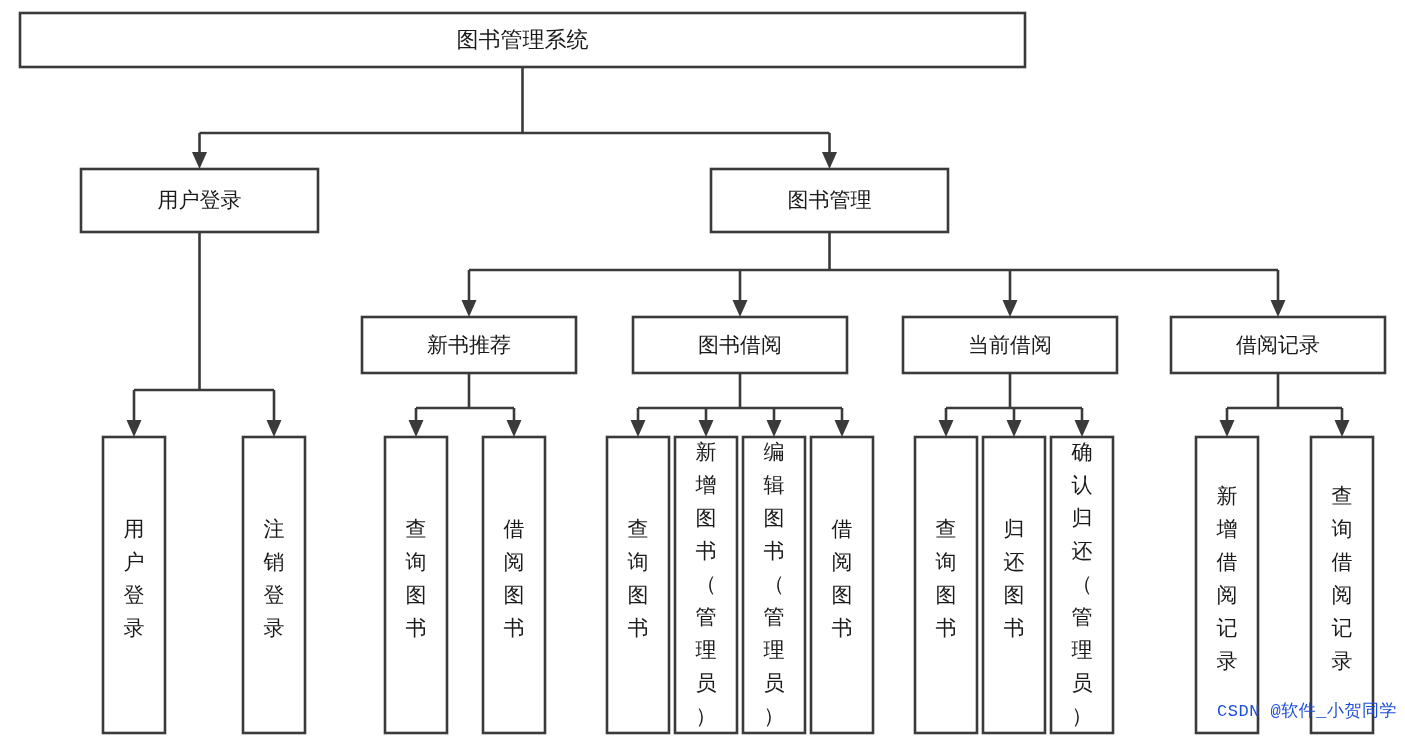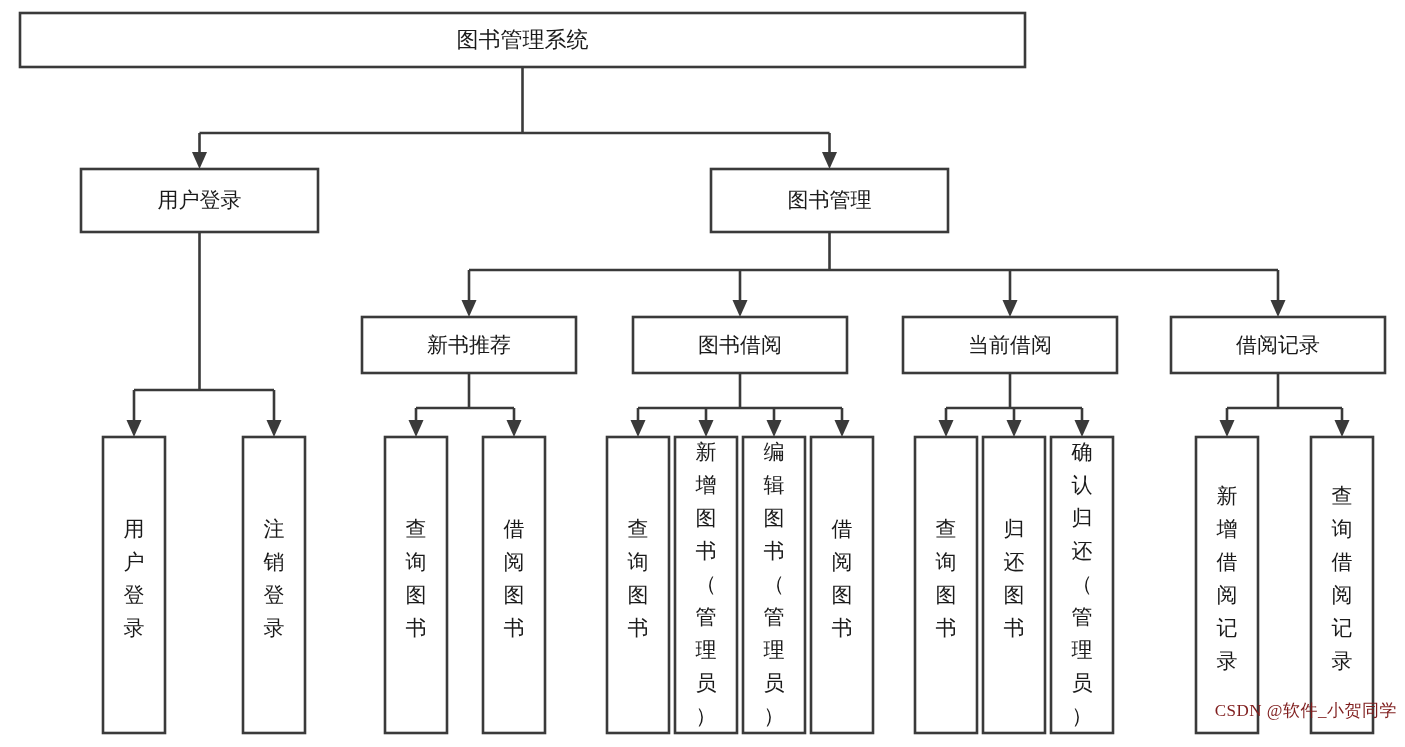--- a/index.html
+++ b/index.html
@@ -16,22 +16,22 @@
     fill:#1a1a1a;font-family:"Liberation Sans","DejaVu Sans",sans-serif;
     font-size:21px;text-anchor:middle;dominant-baseline:middle;
   }
   .node-label.root{font-size:22px;}
   .vlabel{
     fill:#1a1a1a;font-family:"Liberation Sans","DejaVu Sans",sans-serif;
     font-size:21px;text-anchor:middle;
   }
   .watermark{
     position:absolute;right:8px;bottom:6px;
-    font-family:Liberation Serif, serif;
-    font-size:17px;color:#7f1d1d;white-space:nowrap;letter-spacing:.5px;
+    font-family:Liberation Mono, monospace;
+    font-size:17px;color:#1d4ed8;white-space:nowrap;letter-spacing:.5px;
     user-select:none;pointer-events:none;
   }
 </style>
 </head>
 <body>
 
 <div id="diagram-root">
   <svg id="tree" viewBox="0 0 1405 747">
     <g id="connectors">
         <line x1="522.5" y1="67" x2="522.5" y2="133" class="conn"></line>

